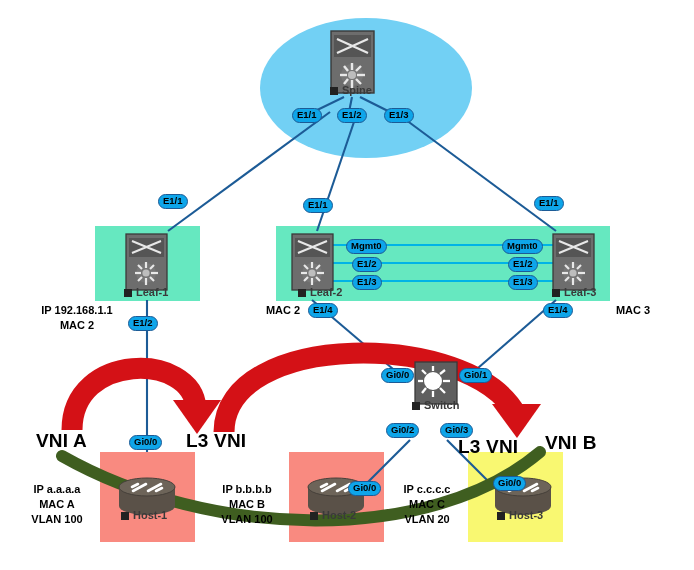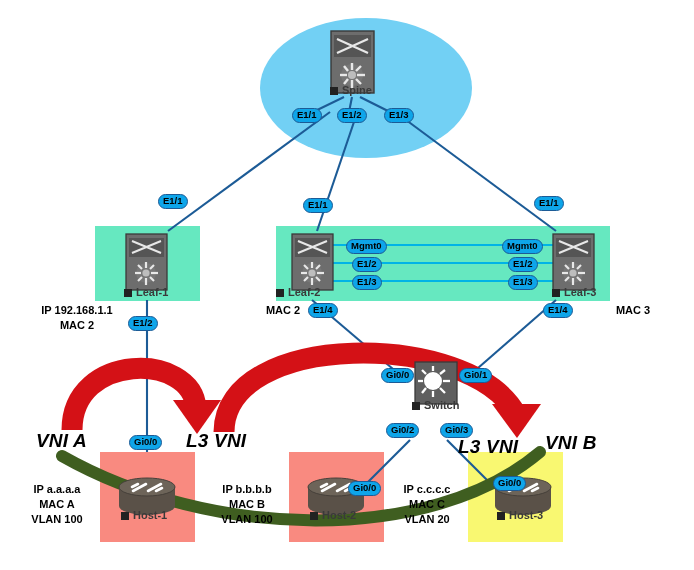--- a/index.html
+++ b/index.html
@@ -2,21 +2,21 @@
 <html><head>
 <meta charset="utf-8">
 <style>
   html,body{margin:0;padding:0;background:#ffffff;}
   body{width:694px;height:570px;position:relative;overflow:hidden;
        font-family:"Liberation Sans",sans-serif;}
   #stage{position:absolute;left:0;top:0;width:694px;height:465px;}
   svg.layer{position:absolute;left:0;top:0;width:694px;height:570px;}
   .txt{position:absolute;white-space:nowrap;font-weight:bold;color:#000;}
   .info{font-size:11px;line-height:15px;text-align:center;}
-  .vni{font-size:19px;letter-spacing:0.2px;font-style:italic;}
+  .vni{font-size:19px;letter-spacing:0.2px;}
   .devlabel{position:absolute;white-space:nowrap;font-size:11px;font-weight:bold;color:#3a3a3a;}
   .sq{display:inline-block;width:8px;height:8px;background:#222;margin-right:4px;
       vertical-align:middle;}
   .portlab{position:absolute;background:#0ea5e9;border:1.6px solid #1c5b96;
            border-radius:9px;font-size:9.5px;font-weight:bold;color:#000;
            padding:1px 4px 1.5px 4px;line-height:10px;white-space:nowrap;}
 </style>
 </head>
 <body>
 
@@ -194,21 +194,21 @@
       </g>
     </g>
   </svg>
 
   <div class="devlabel" style="left:330px;top:84px;">
     <span class="sq"></span><span>Spine</span>
   </div>
   <div class="devlabel" style="left:124px;top:286px;">
     <span class="sq"></span><span>Leaf-1</span>
   </div>
-  <div class="devlabel" style="left:276px;top:286px;">
+  <div class="devlabel" style="left:298px;top:286px;">
     <span class="sq"></span><span>Leaf-2</span>
   </div>
   <div class="devlabel" style="left:552px;top:286px;">
     <span class="sq"></span><span>Leaf-3</span>
   </div>
   <div class="devlabel" style="left:412px;top:399px;">
     <span class="sq"></span><span>Switch</span>
   </div>
   <div class="devlabel" style="left:121px;top:509px;">
     <span class="sq"></span><span>Host-1</span>

